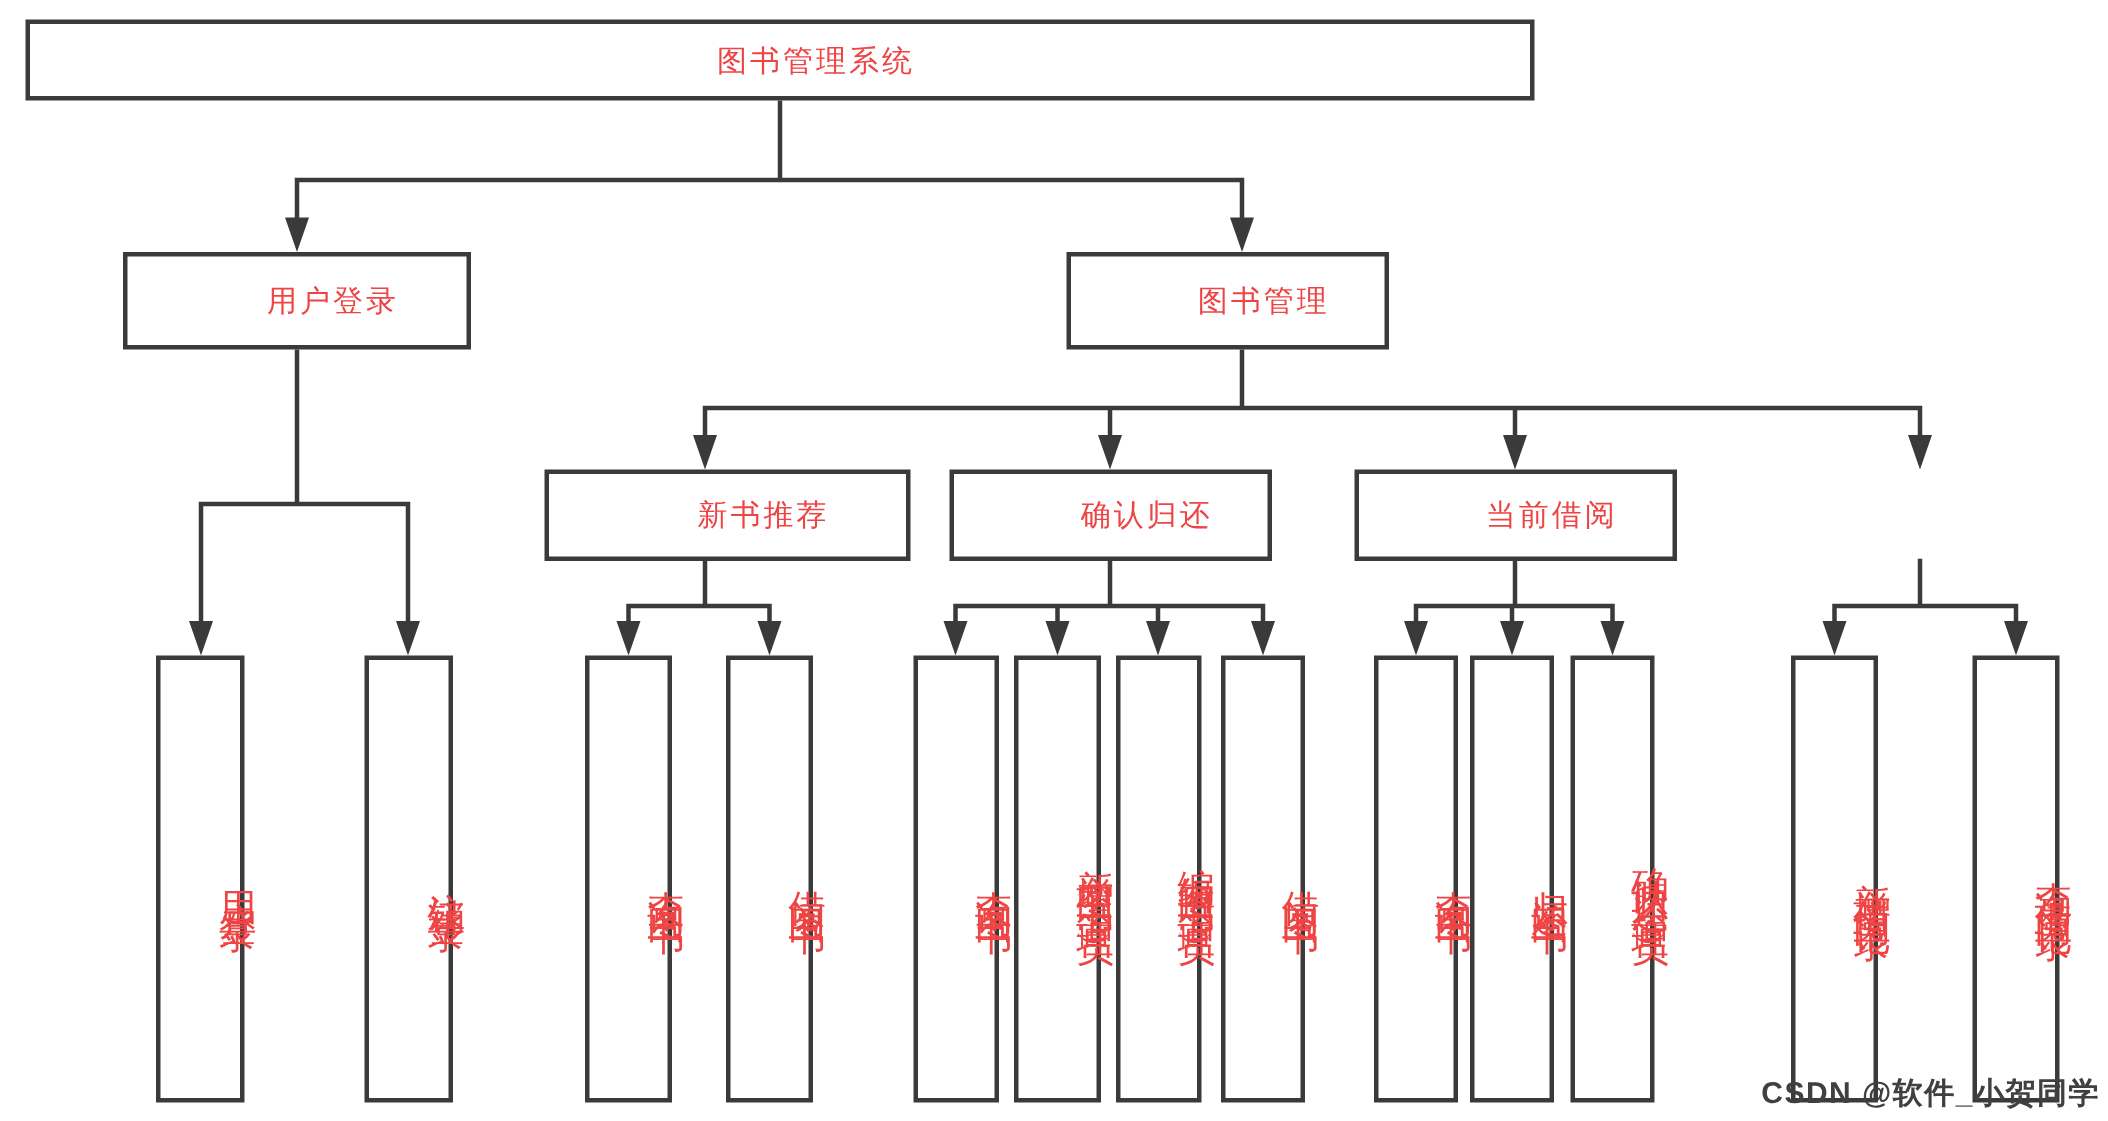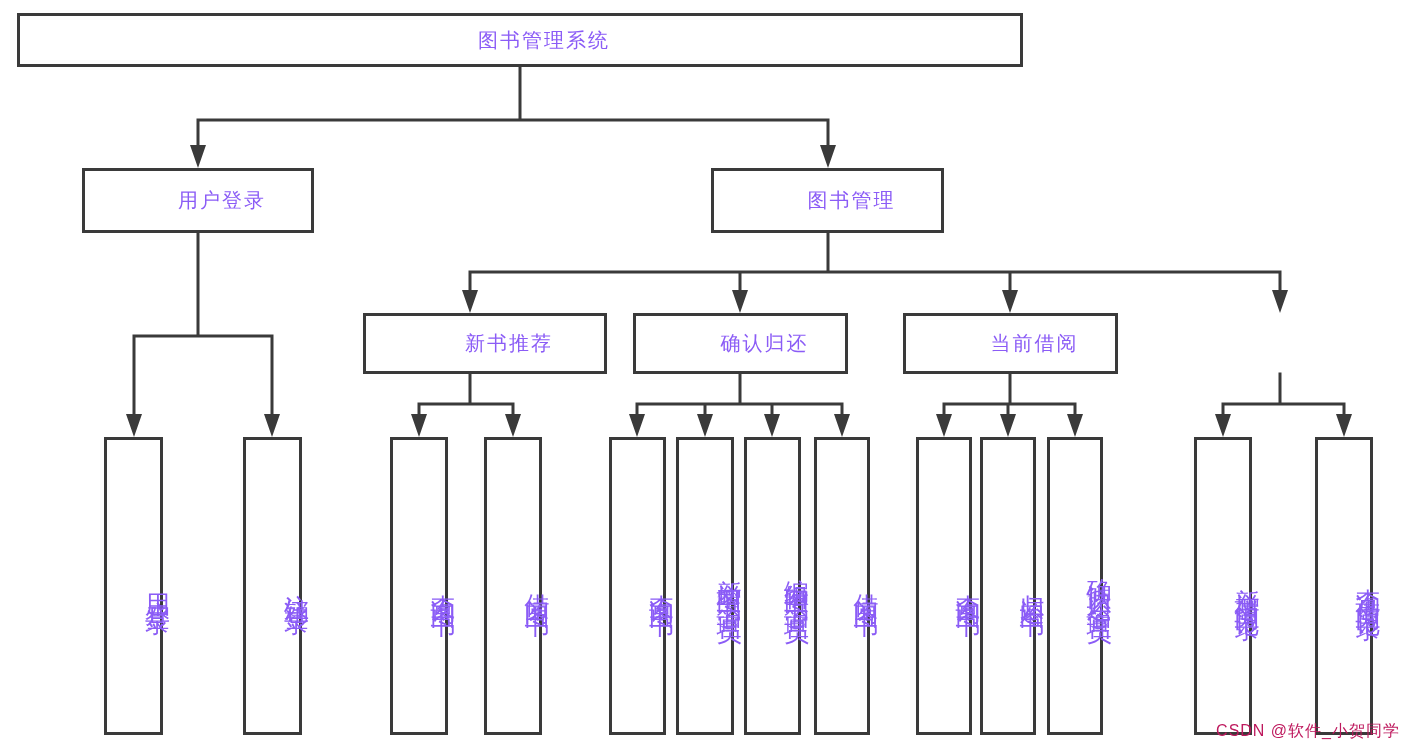--- a/index.html
+++ b/index.html
@@ -5,31 +5,31 @@
   html, body { margin:0; padding:0; background:#ffffff; }
   .canvas {
     position:relative; width:1405px; height:747px; background:#ffffff;
     font-family:"Liberation Sans", sans-serif; overflow:hidden;
   }
   .connectors { position:absolute; left:0; top:0; width:1405px; height:747px; }
   .node {
     position:absolute; box-sizing:border-box;
     border:3px solid #3a3a3a; background:#ffffff;
     display:flex; align-items:center; justify-content:center;
-    color:#8b5cf6;
+    color:#ef4444;
     padding-left:48px;
   }
   .h-node { font-size:20px; letter-spacing:2px; white-space:nowrap; }
   .leaf {
     writing-mode:vertical-rl; text-orientation:mixed;
     font-size:25px; letter-spacing:6px; line-height:1;
   }
   .watermark {
     position:absolute; right:5px; bottom:5px;
-    font-size:16px; color:#be185d; letter-spacing:1px; white-space:nowrap;
+    font-size:20px; color:#404040; letter-spacing:1px; white-space:nowrap;font-weight:bold;
   }
 </style>
 </head>
 <body>
 
 <div class="canvas">
 
   <svg class="connectors" width="1405" height="747" viewBox="0 0 1405 747" aria-hidden="true">
     <path fill="none" stroke="#3a3a3a" stroke-width="3" stroke-linecap="square" d="
       M520,66V120
@@ -71,21 +71,21 @@
       M936,414L952,414L944,437Z
       M1000,414L1016,414L1008,437Z
       M1067,414L1083,414L1075,437Z
       M1215,414L1231,414L1223,437Z
       M1336,414L1352,414L1344,437Z"></path>
   </svg>
 
   <div class="node h-node" style="left:17px; top:13px; width:1006px; height:54px;">图书管理系统</div>
 
   <div class="node h-node" style="left:82px; top:168px; width:232px; height:65px;">用户登录</div>
-  <div class="node h-node" style="left:711px; top:168px; width:233px; height:65px;">图书管理</div>
+  <div class="node h-node" style="left:711px; top:168px; width:215px; height:65px;">图书管理</div>
 
   <div class="node h-node" style="left:363px; top:313px; width:244px; height:61px;">新书推荐</div>
   <div class="node h-node" style="left:633px; top:313px; width:215px; height:61px;">确认归还</div>
   <div class="node h-node" style="left:903px; top:313px; width:215px; height:61px;font-family:Liberation Mono, monospace;">当前借阅</div>
 
   <div class="node leaf" style="left:104px; top:437px; width:59px; height:298px;">用户登录</div>
   <div class="node leaf" style="left:243px; top:437px; width:59px; height:298px;">注销登录</div>
   <div class="node leaf" style="left:390px; top:437px; width:58px; height:298px;">查询图书</div>
   <div class="node leaf" style="left:484px; top:437px; width:58px; height:298px;">借阅图书</div>
   <div class="node leaf" style="left:609px; top:437px; width:57px; height:298px;">查询图书</div>

